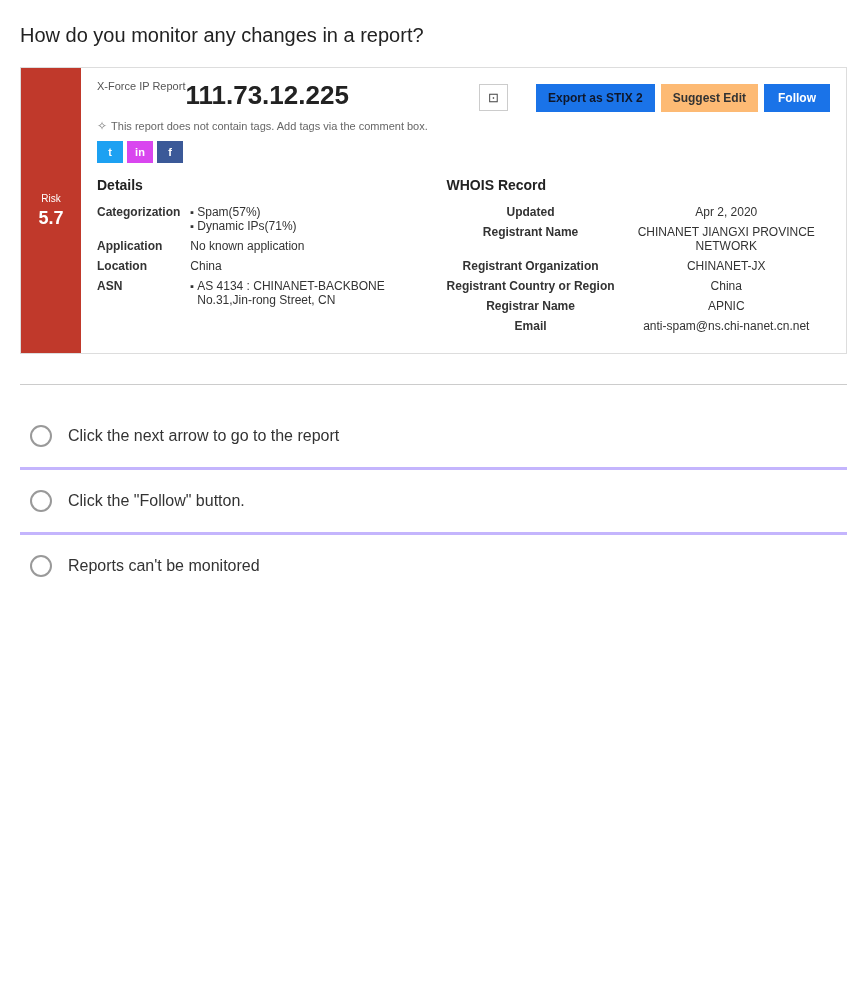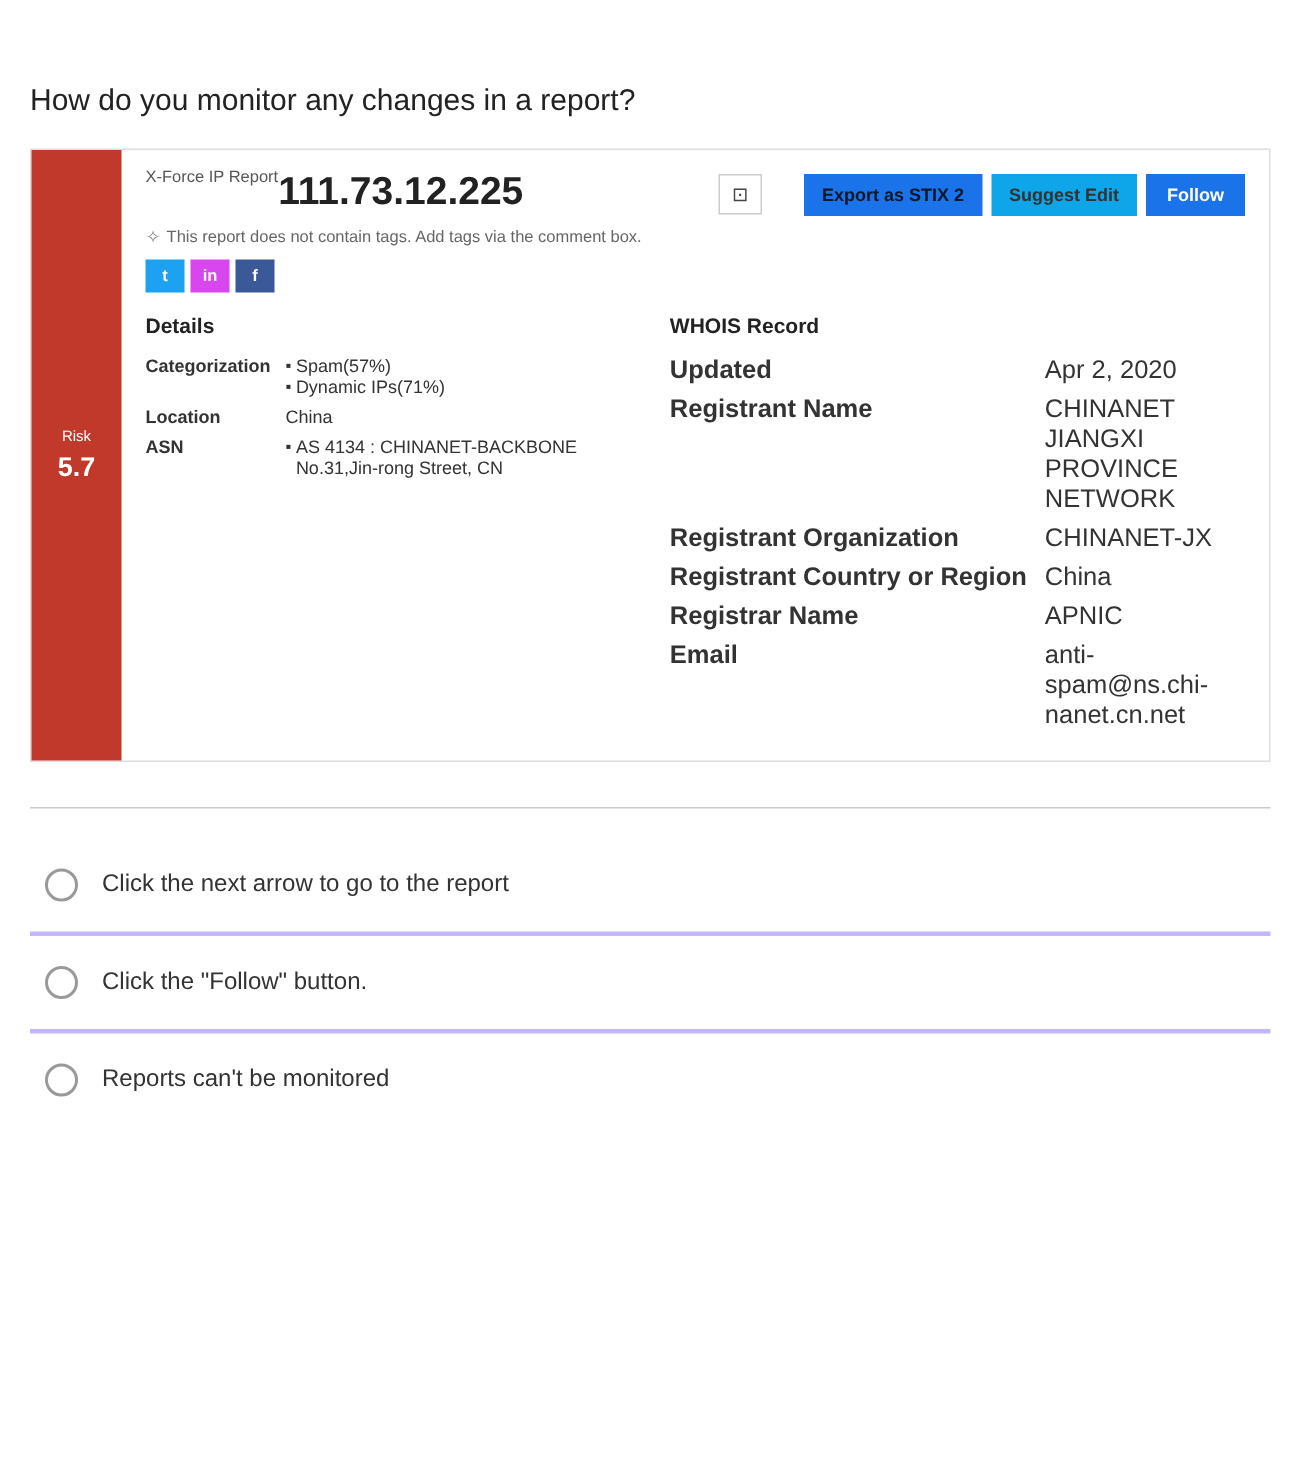--- a/index.html
+++ b/index.html
@@ -11,21 +11,20 @@
       padding: 24px 20px;
       width: 867px;
       min-height: 987px;
     }
 
     .page-question {
       font-size: 20px;
       font-weight: 400;
       color: #222;
       margin-bottom: 20px;
-      margin-top: 32px;
     }
 
     
     .report-card {
       display: flex;
       border: 1px solid #ddd;
       background: #fff;
       margin-bottom: 30px;
       padding: 0;
     }
@@ -104,21 +103,21 @@
       color: #0f172a;
       border: none;
       padding: 7px 12px;
       cursor: pointer;
       font-size: 12px;
       font-weight: bold;
       margin-left: 22px;
     }
 
     .btn-suggest {
-      background: #0ea5e9;
+      background: #fdba74;
       color: #333;
       border: none;
       padding: 7px 12px;
       cursor: pointer;
       font-size: 12px;
       font-weight: bold;
     }
 
     .btn-follow {
       background: #1a73e8;
@@ -221,21 +220,22 @@
 
     
     .whois-table {
       width: 100%;
       border-collapse: collapse;
     }
 
     .whois-table tr td {
       vertical-align: top;
       padding: 2px 4px 4px 0;
-      font-size: 17px;
+      font-size: 12px;
+      text-align: center;
     }
 
     .whois-table td:first-child {
       font-weight: bold;
       color: #333;
       white-space: nowrap;
       padding-right: 12px;
       min-width: 160px;
     }
 
@@ -333,20 +333,24 @@
                     <span class="bullet-dot">▪</span>
                     <span> Spam(57%)</span>
                   </div>
               <div class="bullet-item">
                     <span class="bullet-dot">▪</span>
                     <span> Dynamic IPs(71%)</span>
                   </div>
             </td>
           </tr>
           <tr>
+            <td>Application</td>
+            <td>No known application</td>
+          </tr>
+          <tr>
             <td>Location</td>
             <td>China</td>
           </tr>
           <tr>
             <td>ASN</td>
             <td>
               <div class="bullet-item">
                     <span class="bullet-dot">▪</span>
                     <span> AS 4134 : CHINANET-BACKBONE No.31,Jin-rong Street, CN</span>
                   </div>

